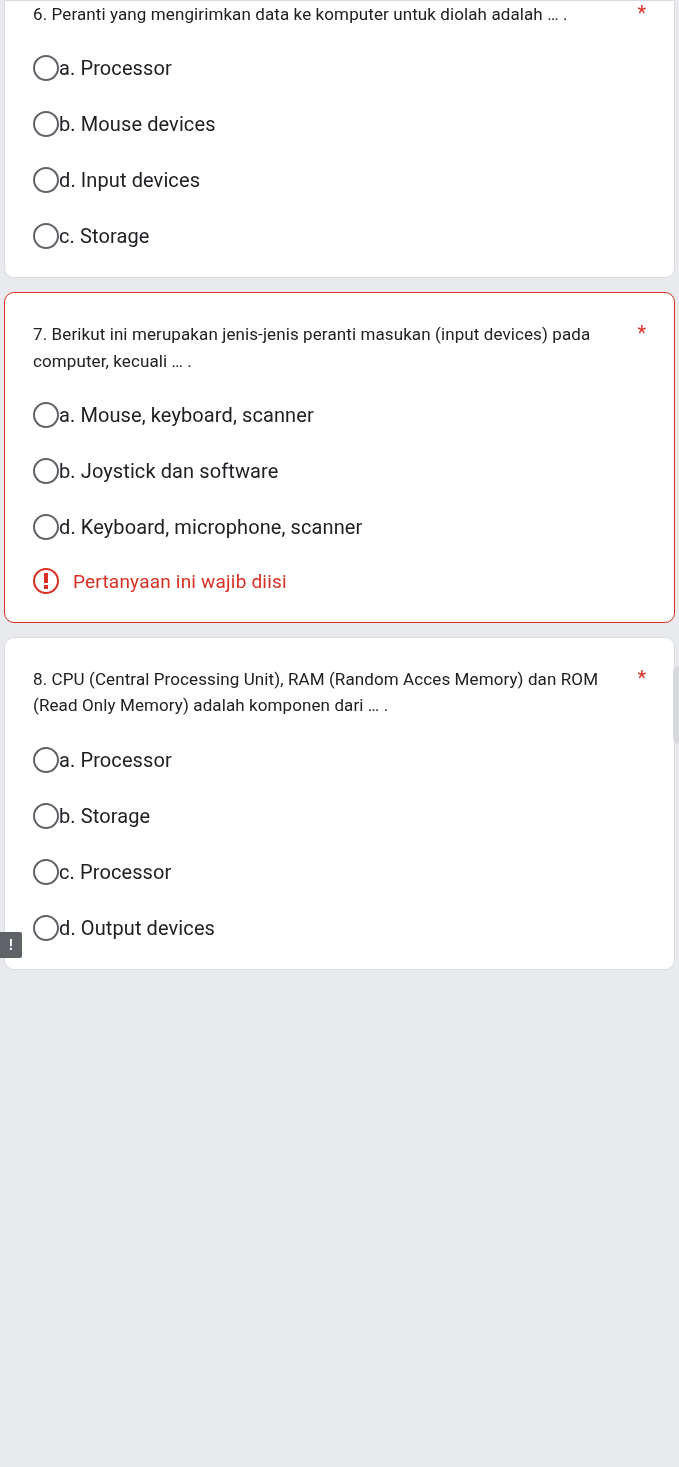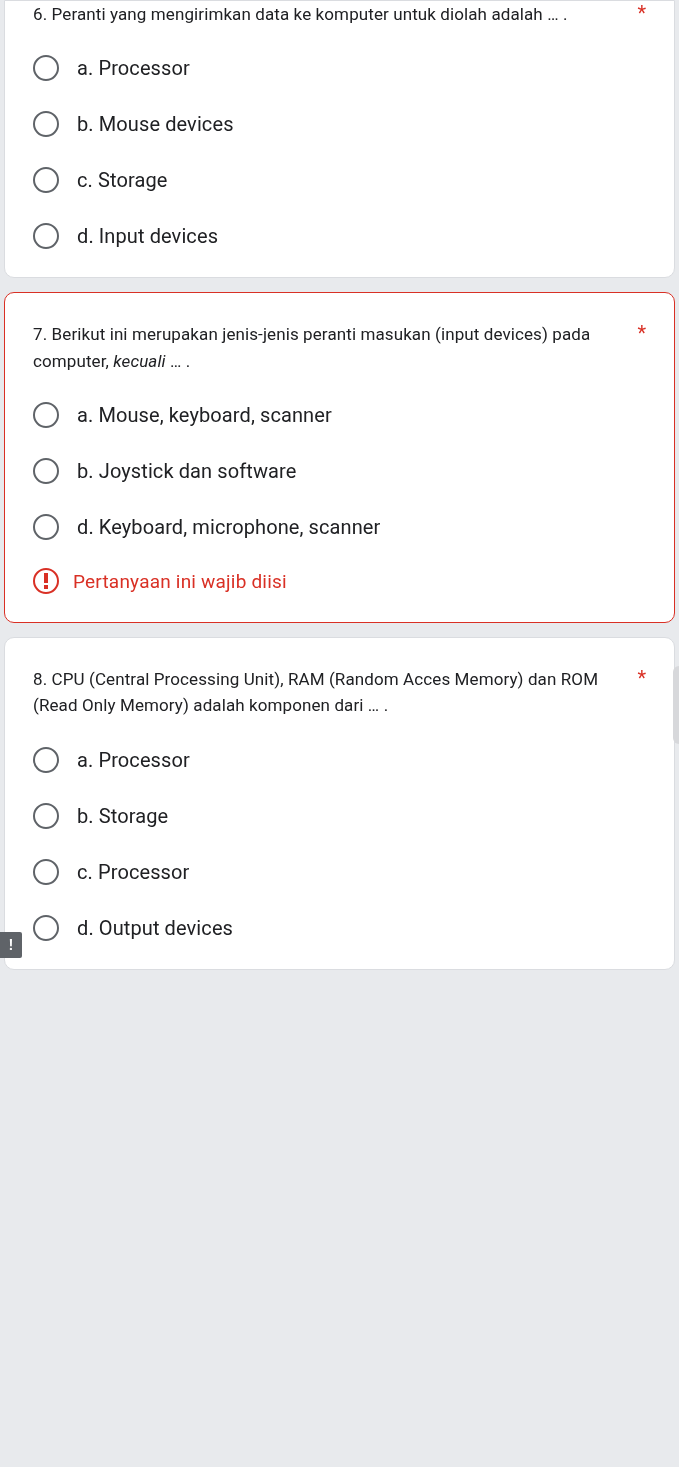--- a/index.html
+++ b/index.html
@@ -32,36 +32,35 @@
     align-items: flex-start;
     gap: 8px;
   }
   .question-text {
     font-size: 17px;
     line-height: 1.55;
     color: #202124;
     flex: 1;
     letter-spacing: 0.1px;
   }
-  .question-text .italic { font-style: italic; }
+  .question-text .italic { }
   .asterisk {
     color: #d93025;
     font-size: 20px;
     margin-left: 6px;
   }
   .options {
     margin-top: 28px;
     display: flex;
     flex-direction: column;
     gap: 30px;
   }
   .option {
     display: flex;
     align-items: center;
-    gap: 18px;
     cursor: pointer;
   }
   .radio {
     width: 26px;
     height: 26px;
     border: 2.5px solid #5f6368;
     border-radius: 50%;
     flex-shrink: 0;
   }
   .option-label {
@@ -135,25 +134,25 @@
     <label class="option">
       <span class="radio"></span>
       <span class="option-label">a.   Processor</span>
     </label>
     <label class="option">
       <span class="radio"></span>
       <span class="option-label">b.   Mouse devices</span>
     </label>
     <label class="option">
       <span class="radio"></span>
+      <span class="option-label">d.   Input devices</span>
+    </label>
+    <label class="option">
+      <span class="radio"></span>
       <span class="option-label">c.   Storage</span>
-    </label>
-    <label class="option">
-      <span class="radio"></span>
-      <span class="option-label">d.   Input devices</span>
     </label>
   </div>
 </div>
 
 <div class="card error">
   <div class="question-row">
     <div class="question-text">
       <span>7.</span>
       <span>Berikut ini merupakan jenis-jenis peranti masukan (input devices) pada computer, </span><span class="italic">kecuali</span><span>  … .</span>
     </div>

